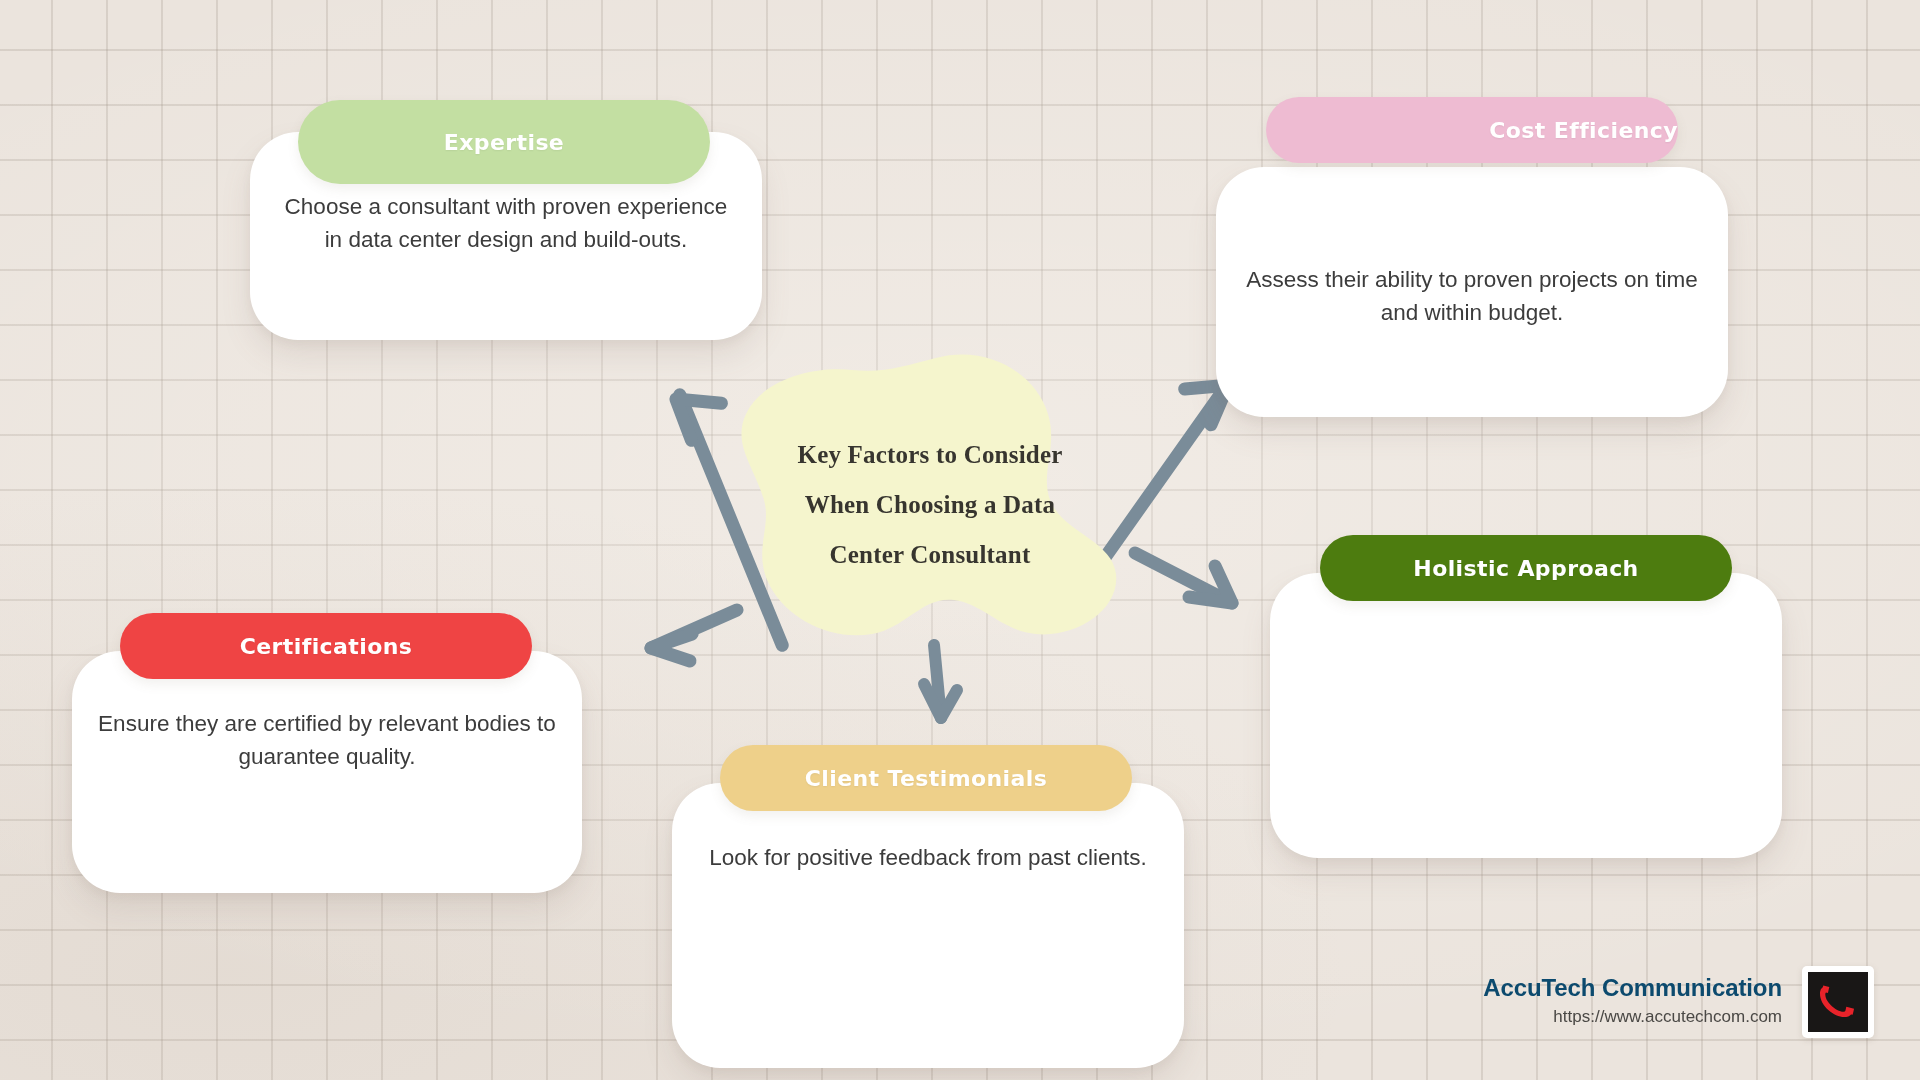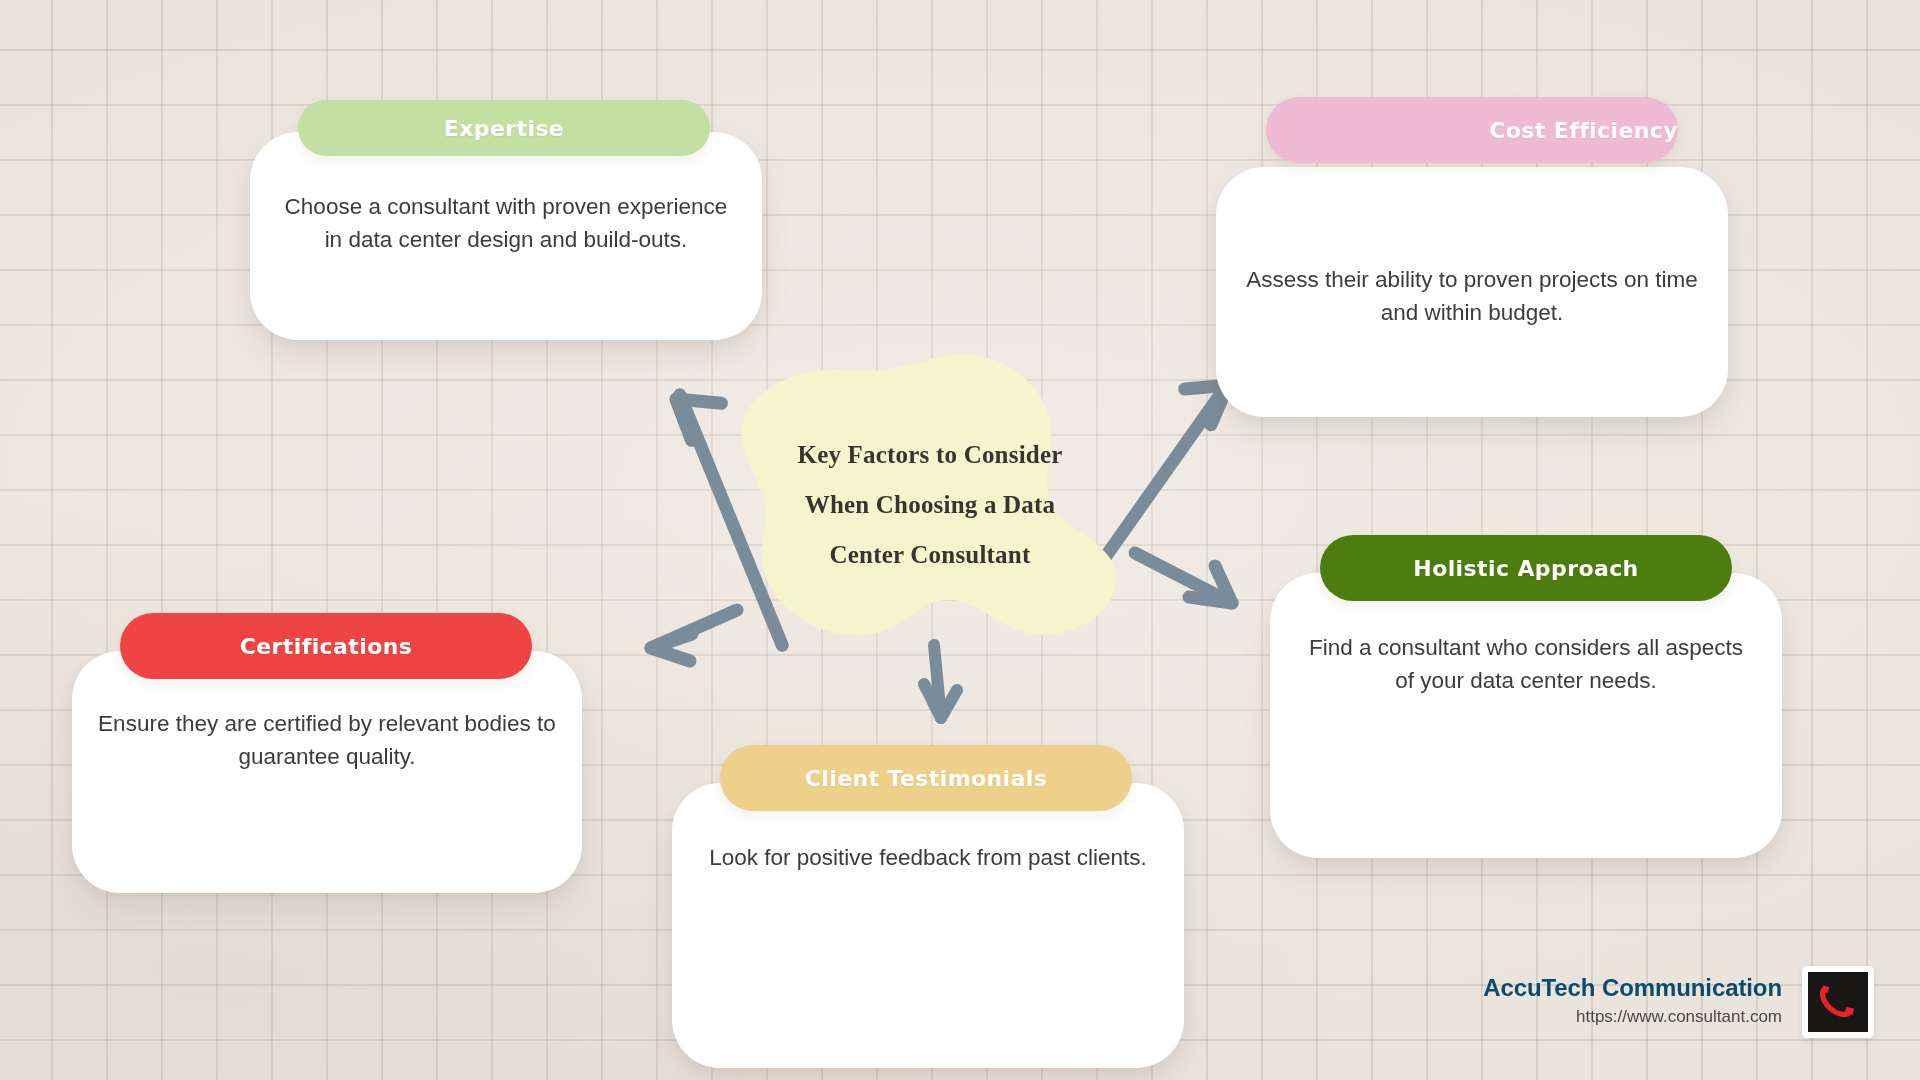--- a/index.html
+++ b/index.html
@@ -204,21 +204,21 @@
 
   <g>
     <path d="M 1135 553 L 1232 603" stroke="#7a8c99" stroke-width="13" stroke-linecap="round" fill="none"></path>
     <path d="M 1232 603 L 1189 597 M 1232 603 L 1215 566" stroke="#7a8c99" stroke-width="13" stroke-linecap="round" stroke-linejoin="round" fill="none"></path>
   </g>
 </svg>
 
 <div class="card" style="left:250px; top:100px; width:512px; height:240px;">
   <div class="card-body" style="left:0; top:32px; width:512px; height:208px;"></div>
   <div class="card-desc" style="left:24px; top:90px; width:464px;">Choose a consultant with proven experience in data center design and build-outs.</div>
-  <div class="card-header" style="left:48px; top:0; width:412px; height:56px; background:#c3dfa2;">
+  <div class="card-header" style="left:48px; top:0; width:412px; height:84px; background:#c3dfa2;">
     <span class="card-header-label">Expertise</span>
   </div>
 </div>
 
 <div class="card" style="left:1216px; top:135px; width:512px; height:240px;">
   <div class="card-body" style="left:0; top:32px; width:512px; height:250px;"></div>
   <div class="card-desc" style="left:24px; top:128px; width:464px;">Assess their ability to proven projects on time and within budget.</div>
   <div class="card-header" style="left:50px; top:-38px; width:412px; height:66px; background:#eebbd2;justify-content:flex-end;">
     <span class="card-header-label">Cost Efficiency</span>
   </div>
@@ -235,21 +235,20 @@
 <div class="card" style="left:672px; top:745px; width:512px; height:290px;">
   <div class="card-body" style="left:0; top:38px; width:512px; height:285px;"></div>
   <div class="card-desc" style="left:30px; top:96px; width:452px;">Look for positive feedback from past clients.</div>
   <div class="card-header" style="left:48px; top:0; width:412px; height:66px; background:#eed08a;">
     <span class="card-header-label">Client Testimonials</span>
   </div>
 </div>
 
 <div class="card" style="left:1270px; top:535px; width:512px; height:290px;">
   <div class="card-body" style="left:0; top:38px; width:512px; height:285px;"></div>
-  <div class="card-desc" style="left:28px; top:96px; width:456px;">Find a consultant who considers all aspects of your data center needs.</div>
   <div class="card-header" style="left:50px; top:0; width:412px; height:66px; background:#4d7c0f;">
     <span class="card-header-label">Holistic Approach</span>
   </div>
 </div>
 
 <div id="center-node">
   <svg id="center-blob-svg" viewBox="0 0 380 300" xmlns="http://www.w3.org/2000/svg">
     <path d="M 196 6
              C 248 -8 296 22 308 62
              C 318 96 300 120 310 148
@@ -266,21 +265,21 @@
   <div id="center-text">
     <div>Key Factors to Consider</div>
     <div>When Choosing a Data</div>
     <div>Center Consultant</div>
   </div>
 </div>
 
 <div id="branding">
   <div id="branding-text">
     <div id="brand-name">AccuTech Communication</div>
-    <div id="brand-url">https://www.consultant.com</div>
+    <div id="brand-url">https://www.accutechcom.com</div>
   </div>
   <div id="brand-logo">
     <div id="brand-logo-inner">
       <svg width="46" height="46" viewBox="0 0 48 48" xmlns="http://www.w3.org/2000/svg">
         <g transform="rotate(-14 24 24)">
           <path d="M 15.5 5.5
                    C 12.5 4.6 9.8 6.0 8.6 8.8
                    C 6.0 15.0 7.6 23.0 12.4 30.0
                    C 17.2 37.0 24.2 41.6 30.8 41.2
                    C 33.8 41.0 35.9 39.0 36.3 36.0

